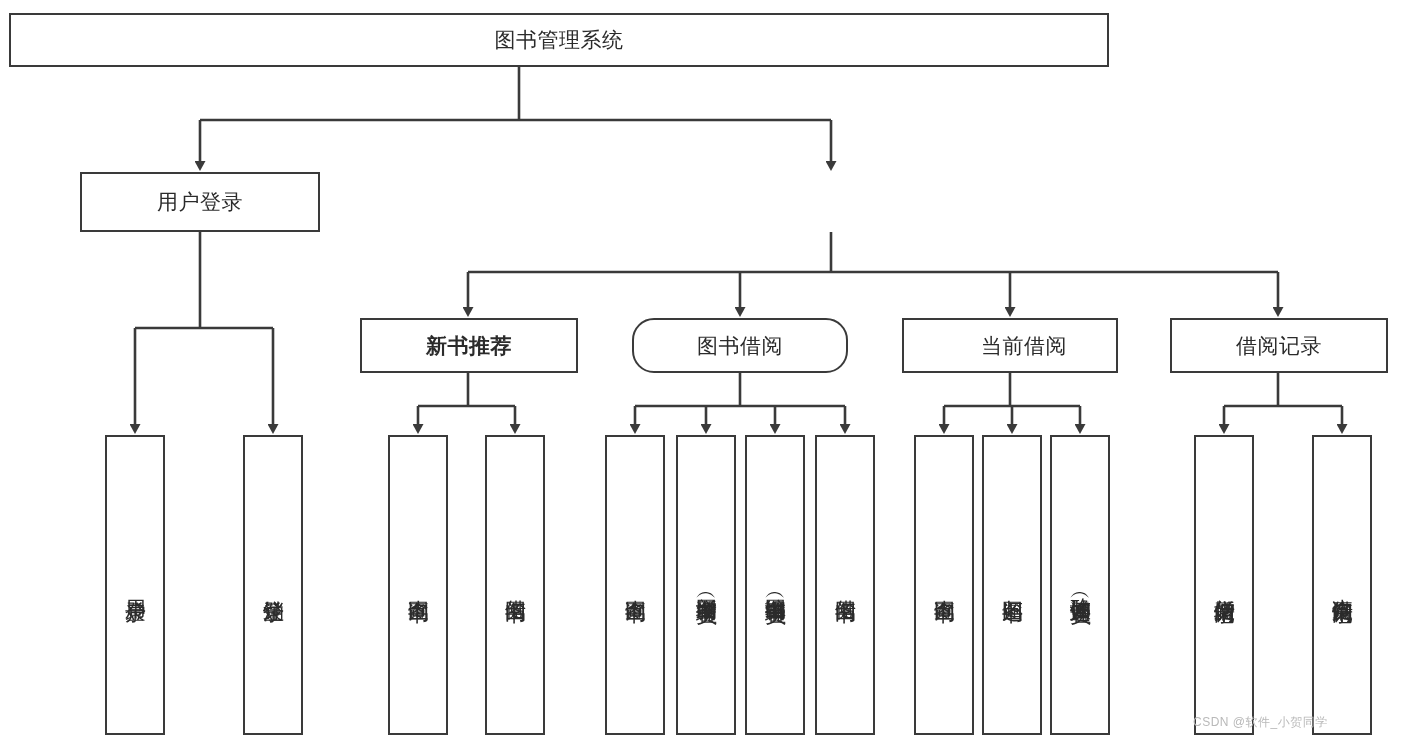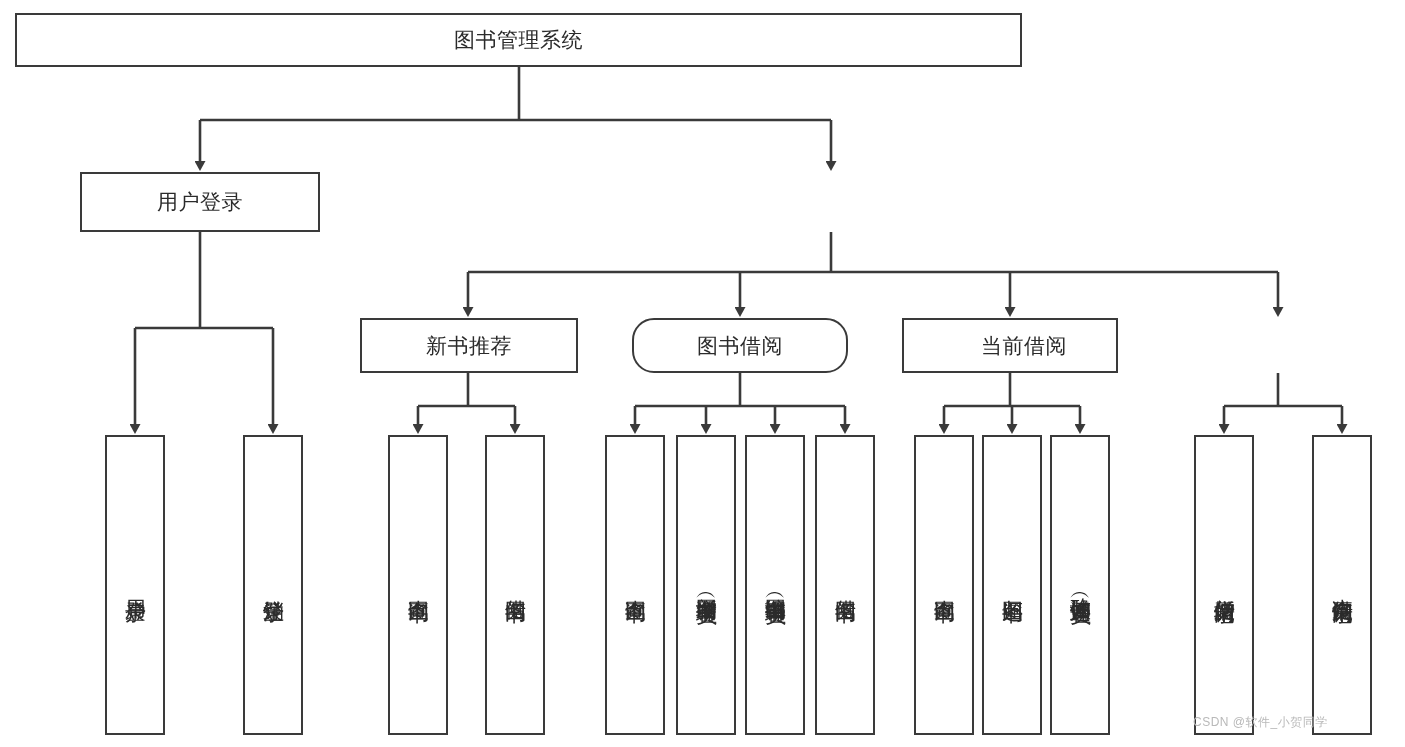--- a/index.html
+++ b/index.html
@@ -110,36 +110,39 @@
       <path d="M1012,406 L1012,425" marker-end="url(#arrow)"></path>
       <path d="M1080,406 L1080,425" marker-end="url(#arrow)"></path>
 
       <path d="M1278,373 L1278,406"></path>
       <path d="M1224,406 L1342,406"></path>
       <path d="M1224,406 L1224,425" marker-end="url(#arrow)"></path>
       <path d="M1342,406 L1342,425" marker-end="url(#arrow)"></path>
     </g>
   </svg>
 
-  <div class="node node-h" style="left:15px; top:13px; width:1007px; height:54px;">
+  <div class="node node-h" style="left:9px; top:13px; width:1100px; height:54px;">
     <span>图书管理系统</span>
   </div>
 
   <div class="node node-h" style="left:80px; top:172px; width:240px; height:60px;">
     <span>用户登录</span>
   </div>
 
-  <div class="node node-h" style="left:360px; top:318px; width:218px; height:55px;">
+  <div class="node node-h" style="left:360px; top:318px; width:218px; height:55px;font-weight:bold;">
     <span>新书推荐</span>
   </div>
   <div class="node node-h" style="left:632px; top:318px; width:216px; height:55px;border-radius:22px;">
     <span>图书借阅</span>
   </div>
   <div class="node node-h" style="left:902px; top:318px; width:216px; height:55px;padding-left:28px;">
     <span>当前借阅</span>
+  </div>
+  <div class="node node-h" style="left:1170px; top:318px; width:218px; height:55px;">
+    <span>借阅记录</span>
   </div>
 
   <div class="node node-v" style="left:105px; top:435px; width:60px; height:300px;">
     <span>用户登录</span>
   </div>
   <div class="node node-v" style="left:243px; top:435px; width:60px; height:300px;">
     <span>注销登录</span>
   </div>
 
   <div class="node node-v" style="left:388px; top:435px; width:60px; height:300px;">

